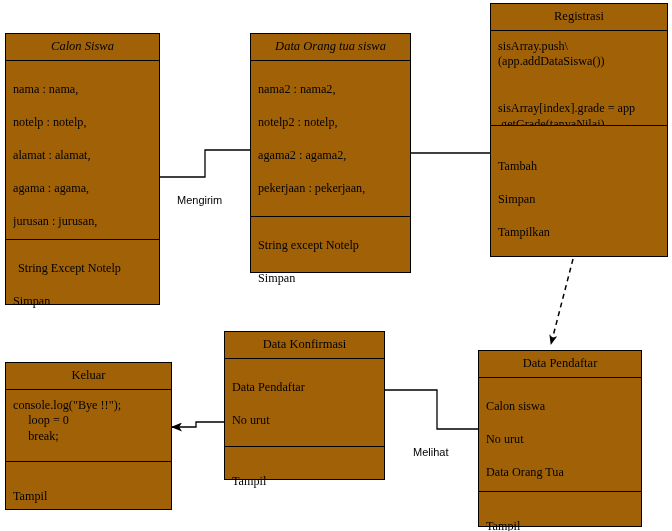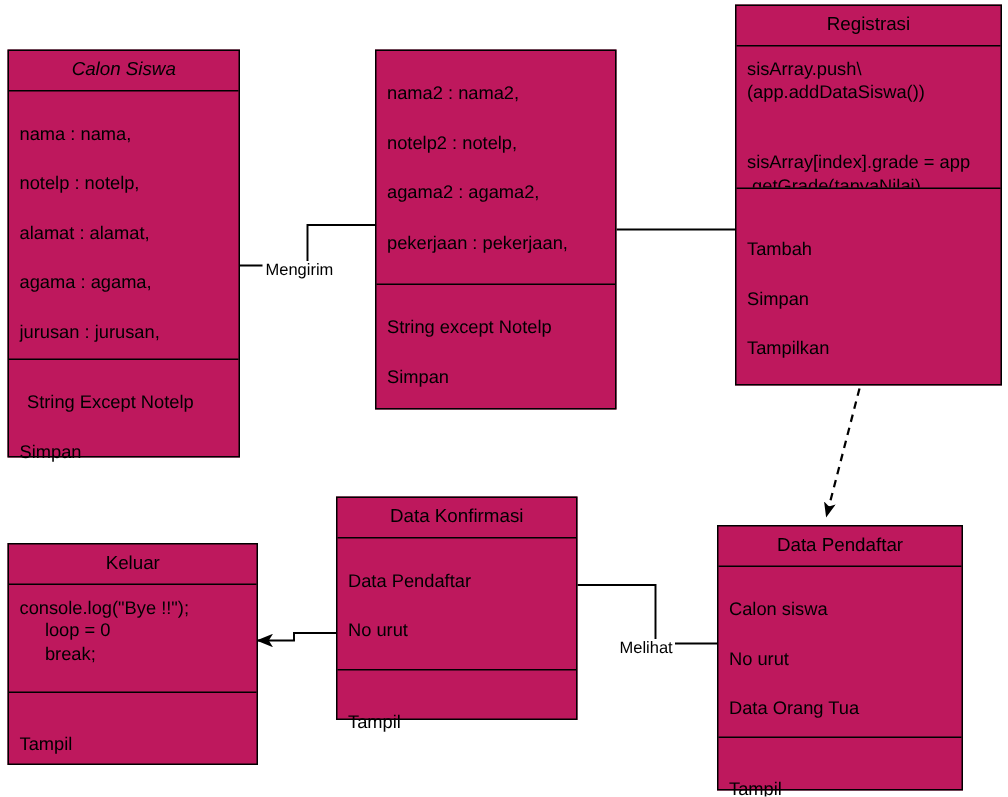--- a/index.html
+++ b/index.html
@@ -18,22 +18,23 @@
   #canvas {
     position: absolute;
     left: 0; top: 0;
     width: 672px;
     height: 531px;
   }
   .uml-box {
     position: absolute;
     box-sizing: border-box;
     border: 1.3px solid #000000;
-    background: #be185d;
+    background: #a16207;
     z-index: 2;
+    font-family: Liberation Serif, serif;
   }
   .uml-header {
     box-sizing: border-box;
     border-bottom: 1.3px solid #000000;
     text-align: center;
     font-size: 12.5px;
     line-height: 1.0;
     padding: 6px 4px 7px 4px;
     white-space: nowrap;
     overflow: hidden;
@@ -68,20 +69,21 @@
   }
   .conn-label {
     position: absolute;
     font-size: 11px;
     line-height: 1;
     color: #000000;
     background: #ffffff;
     padding: 1px 2px;
     white-space: nowrap;
     z-index: 3;
+    margin-top: 20px;
   }
   svg line, svg path, svg polyline {
     shape-rendering: geometricPrecision;
   }
 </style>
 </head>
 <body>
 
 <svg id="canvas" viewBox="0 0 672 531" width="672" height="531">
   <defs>
@@ -118,20 +120,21 @@
     <div class="uml-row">asalSekolah :  asalSekolah,</div>
     <div class="uml-row">tempatTanggalLahir  :  tempa</div>
   </div>
   <div class="uml-section">
     <div class="uml-row indent">String Except Notelp</div>
     <div class="uml-row">Simpan</div>
   </div>
 </div>
 
 <div class="uml-box" style="left:250px; top:33px; width:161px; height:240px;">
+  <div class="uml-header italic">Data Orang tua siswa</div>
   <div class="uml-section" style="height:155px;">
     <div class="uml-row">nama2    :  nama2,</div>
     <div class="uml-row">notelp2 :  notelp,</div>
     <div class="uml-row">agama2  :  agama2,</div>
     <div class="uml-row">pekerjaan :  pekerjaan,</div>
     <div class="uml-row indent">rwytPendidikan : rwytPendidi</div>
     <div class="uml-row">tempatTanggalLahir2 :  tempa</div>
   </div>
   <div class="uml-section">
     <div class="uml-row">String except Notelp</div>

